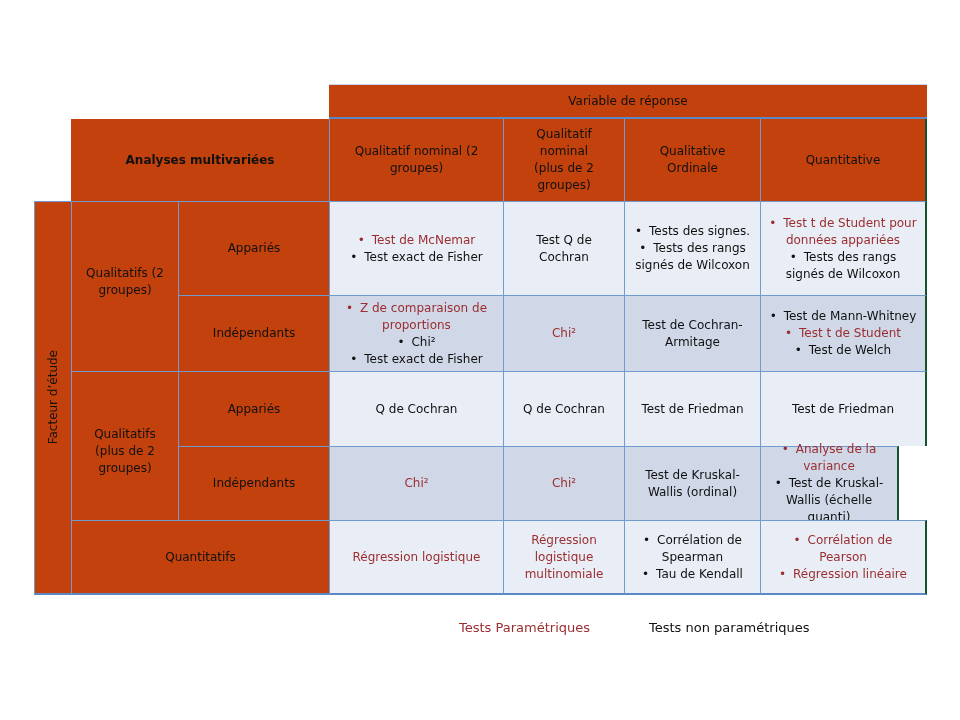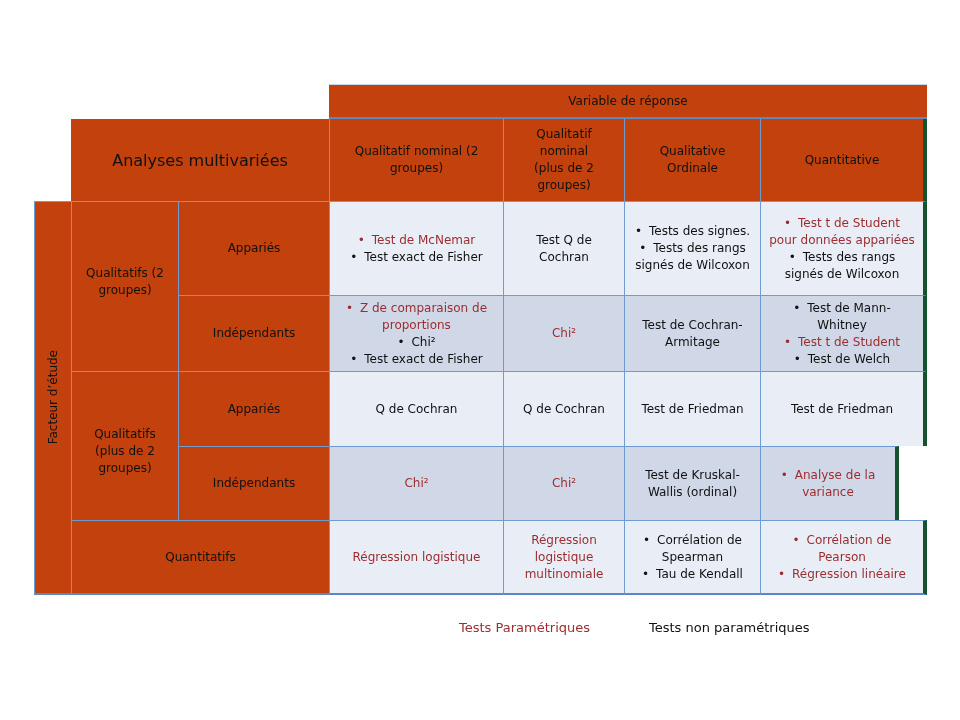--- a/index.html
+++ b/index.html
@@ -5,23 +5,23 @@
   html, body { margin:0; padding:0; background:#ffffff; }
   body { width:960px; height:720px; position:relative; overflow:hidden;
          font-family:"DejaVu Sans", "Liberation Sans", sans-serif; font-size:12px; color:#111; }
   .cell { position:absolute; box-sizing:border-box; display:flex; align-items:center; justify-content:center;
           text-align:center; line-height:17px; font-size:12px; }
   .hdr { background:#c2410c; }
   .light { background:#e9eef6; }
   .dark { background:#d0d8e8; }
   .bl { border-left:1px solid #6f9bd0; }
   .bt { border-top:1px solid #6f9bd0; }
-  .br { border-right:4px solid #14532d; }
+  .br { border-right:2px solid #14532d; }
   .bb { border-bottom:2px solid #5a88c4; }
-  .title { font-weight:normal; font-size:16px; }
+  .title { font-weight:bold; font-size:12px; }
   .red { color:#9b2d30; }
   .blk { color:#111; }
   .list { display:flex; flex-direction:column; align-items:center; }
   .item { display:block; }
   .item .dot { display:inline-block; width:14px; text-align:left; }
   .vert { writing-mode:vertical-rl; transform:rotate(180deg); }
   .legend { position:absolute; font-size:13px; }
 </style>
 </head>
 <body>
@@ -154,20 +154,21 @@
       </div>
     </div>
     <div class="cell dark bl bt" style="left: 624px; top: 446px; width: 136px; height: 74px; padding: 0px 8px;">
       <div class="list">
         <span class="item blk"><span>Test de Kruskal-Wallis (ordinal)</span></span>
       </div>
     </div>
     <div class="cell dark bl bt br" style="left: 760px; top: 446px; width: 139px; height: 74px; padding: 0px 8px;">
       <div class="list">
         <span class="item red"><span class="dot">•</span><span>Analyse de la variance</span></span>
+        <span class="item blk"><span class="dot">•</span><span>Test de Kruskal-Wallis (échelle quanti)</span></span>
       </div>
     </div>
     <div class="cell light bl bt bb" style="left: 329px; top: 520px; width: 174px; height: 75px; padding: 0px 8px;">
       <div class="list">
         <span class="item red"><span>Régression logistique</span></span>
       </div>
     </div>
     <div class="cell light bl bt bb" style="left: 503px; top: 520px; width: 121px; height: 75px; padding: 0px 8px;">
       <div class="list">
         <span class="item red"><span>Régression logistique multinomiale</span></span>

